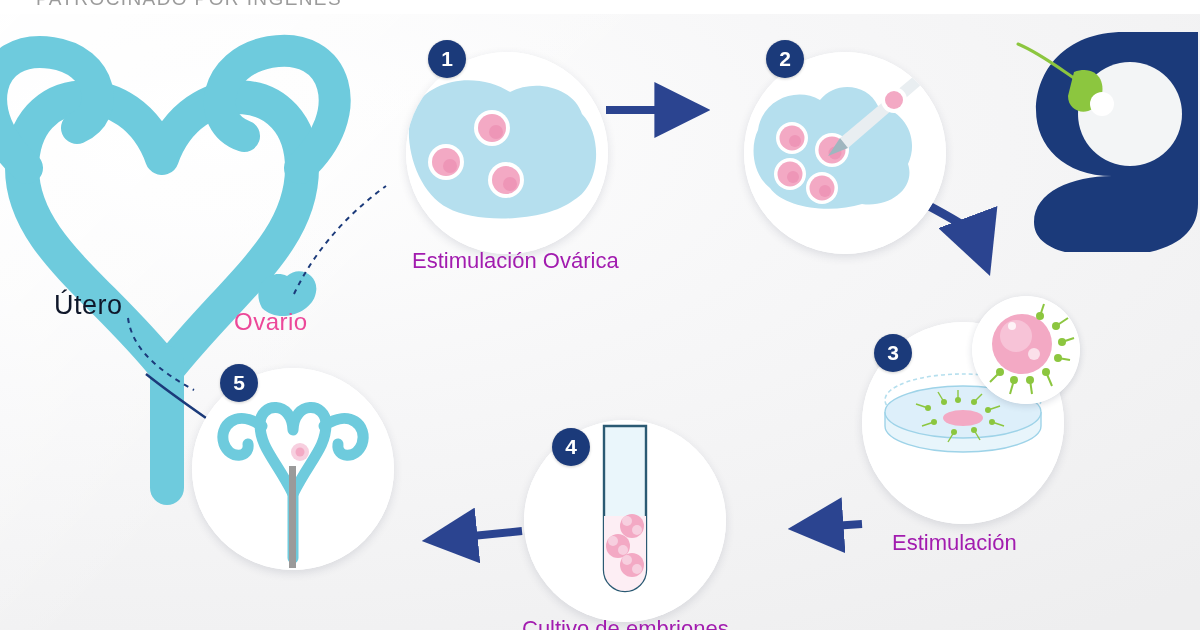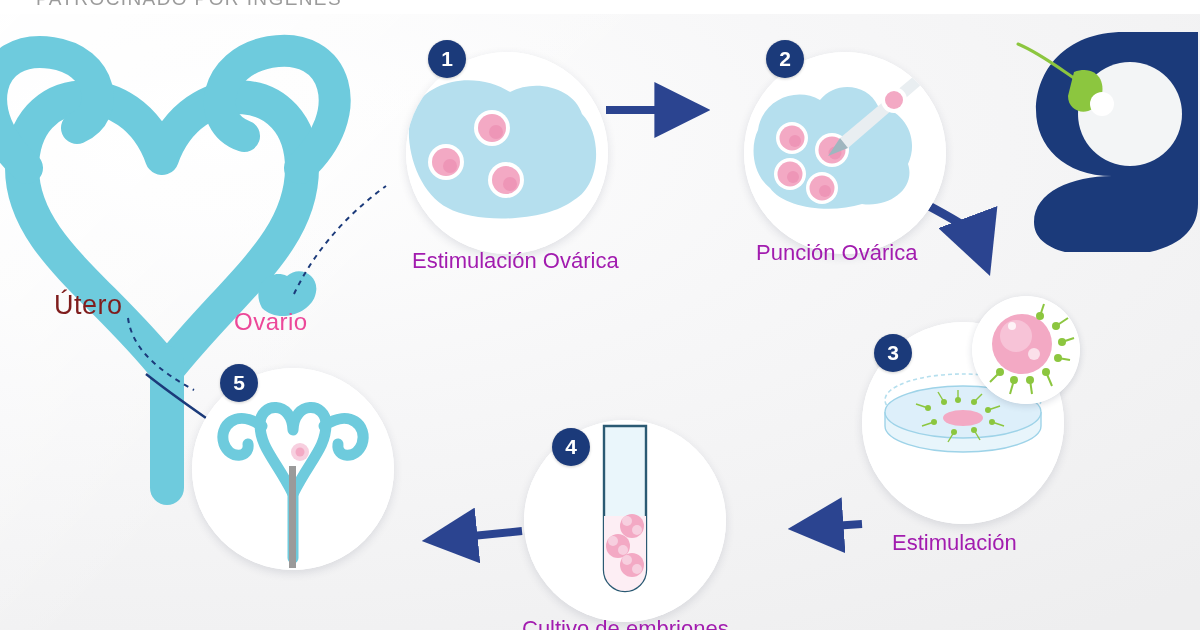--- a/index.html
+++ b/index.html
@@ -28,21 +28,21 @@
       radial-gradient(120% 100% at 18% 20%, #ffffff 0%, #f7f7f8 42%, #eeeeef 100%);
   }
   .canvas:after{
     content:"";position:absolute;inset:0;
     background:linear-gradient(135deg, rgba(255,255,255,.9) 0%, rgba(255,255,255,0) 38%);
     pointer-events:none;
   }
   
   .anatomy{position:absolute;left:-18px;top:18px;width:420px;height:540px;}
   .label-utero{
-    position:absolute;left:72px;top:272px;font-size:27px;color:#7f1d1d;
+    position:absolute;left:72px;top:272px;font-size:27px;color:#0f172a;
     letter-spacing:.5px;
   }
   .label-ovario{
     position:absolute;left:252px;top:290px;font-size:24px;color:#ec4899;
     letter-spacing:.5px;
   }
   
   .step{
     position:absolute;border-radius:50%;background:#ffffff;
     box-shadow:0 3px 10px rgba(40,50,80,.13);
@@ -184,21 +184,20 @@
         </g>
 
         <path d="M178,32 L104,96 L96,86 L170,24 Z" fill="#e9eef1"></path>
         <path d="M104,96 L96,86 L84,104 Z" fill="#9fb6bf"></path>
         <circle cx="150" cy="48" r="13" fill="#ffffff"></circle>
         <circle cx="150" cy="48" r="9" fill="#f3a9c4"></circle>
       </svg>
     </div>
     <div class="badge">2</div>
   </div>
-  <div class="caption" id="cap2">Punción Ovárica</div>
 
   <div class="step" id="step3">
     <div class="disc">
       <svg width="202" height="202" viewBox="0 0 202 202">
         <ellipse cx="101" cy="78" rx="78" ry="26" fill="none" stroke="#b5dfee" stroke-width="1.6" stroke-dasharray="4 3"></ellipse>
         <path d="M23,90 L23,104 A78,26 0 0 0 179,104 L179,90" fill="#e8f5fb" stroke="#9ed3e8" stroke-width="1.4"></path>
         <ellipse cx="101" cy="90" rx="78" ry="26" fill="#ddeffa" stroke="#9ed3e8" stroke-width="1.4"></ellipse>
         <ellipse cx="101" cy="96" rx="20" ry="8" fill="#f3a9c4"></ellipse>
         <g fill="#8cc63f">
           <circle cx="66" cy="86" r="3"></circle>

